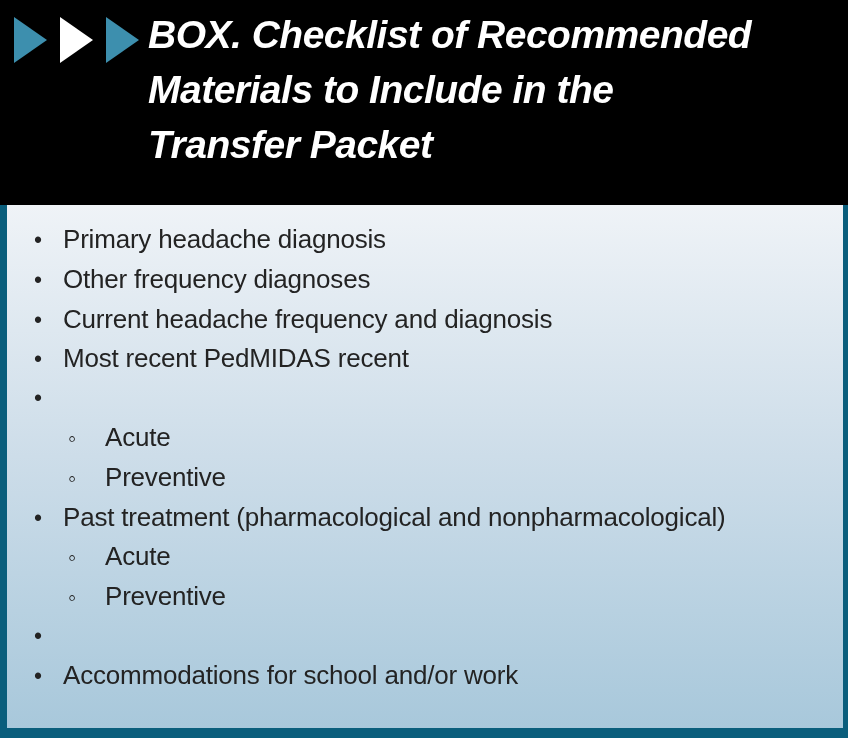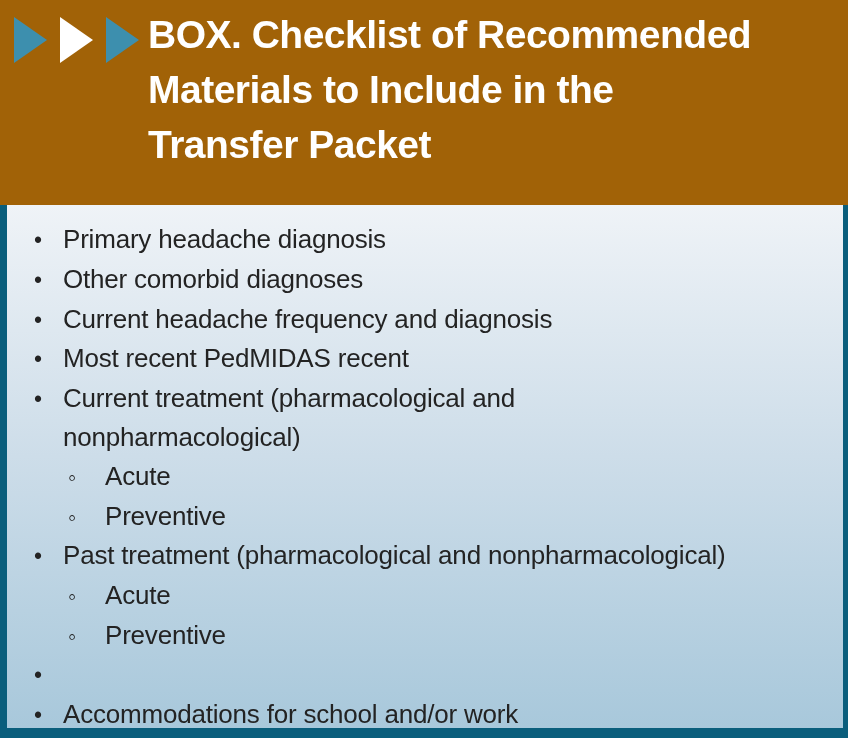--- a/index.html
+++ b/index.html
@@ -8,21 +8,22 @@
     width: 848px;
     height: 738px;
     background: #0a5e7c;
     box-sizing: border-box;
     font-family: "Liberation Sans", sans-serif;
     overflow: hidden;
   }
   .header {
     position: relative;
     height: 205px;
-    background: #a16207;
+    background: #000000;
+    font-style: italic;
   }
   .arrows {
     position: absolute;
     left: 14px;
     top: 17px;
     display: flex;
     gap: 13px;
   }
   .tri {
     width: 0; height: 0;
@@ -58,21 +59,21 @@
     line-height: 38.8px;
     font-size: 26px;
     color: #232323;
     letter-spacing: -0.2px;
   }
   .mk { flex: none; color: #232323; }
   .l1 { padding-left: 27px; }
   .l1 .mk { width: 29px; font-size: 23px; }
   .l2 { padding-left: 61px; }
   .l2 .mk { width: 37px; font-size: 23px; }
-  .tx { white-space: pre-line; }
+  .tx { white-space: pre-line; text-align: right; }
 </style>
 </head>
 <body>
 
 <div class="box">
   <div class="header">
     <div class="arrows">
       <span class="tri"></span>
       <span class="tri white"></span>
       <span class="tri"></span>
@@ -82,34 +83,32 @@
 Transfer Packet</div>
   </div>
 
   <div class="body">
     <div class="li l1">
       <span class="mk">•</span>
       <span class="tx">Primary headache diagnosis</span>
     </div>
     <div class="li l1">
       <span class="mk">•</span>
-      <span class="tx">Other comorbid diagnoses</span>
+      <span class="tx">Other frequency diagnoses</span>
     </div>
     <div class="li l1">
       <span class="mk">•</span>
       <span class="tx">Current headache frequency and diagnosis</span>
     </div>
     <div class="li l1">
       <span class="mk">•</span>
       <span class="tx">Most recent PedMIDAS recent</span>
     </div>
     <div class="li l1">
       <span class="mk">•</span>
-      <span class="tx">Current treatment (pharmacological and
-nonpharmacological)</span>
     </div>
     <div class="li l2">
       <span class="mk">◦</span>
       <span class="tx">Acute</span>
     </div>
     <div class="li l2">
       <span class="mk">◦</span>
       <span class="tx">Preventive</span>
     </div>
     <div class="li l1">

